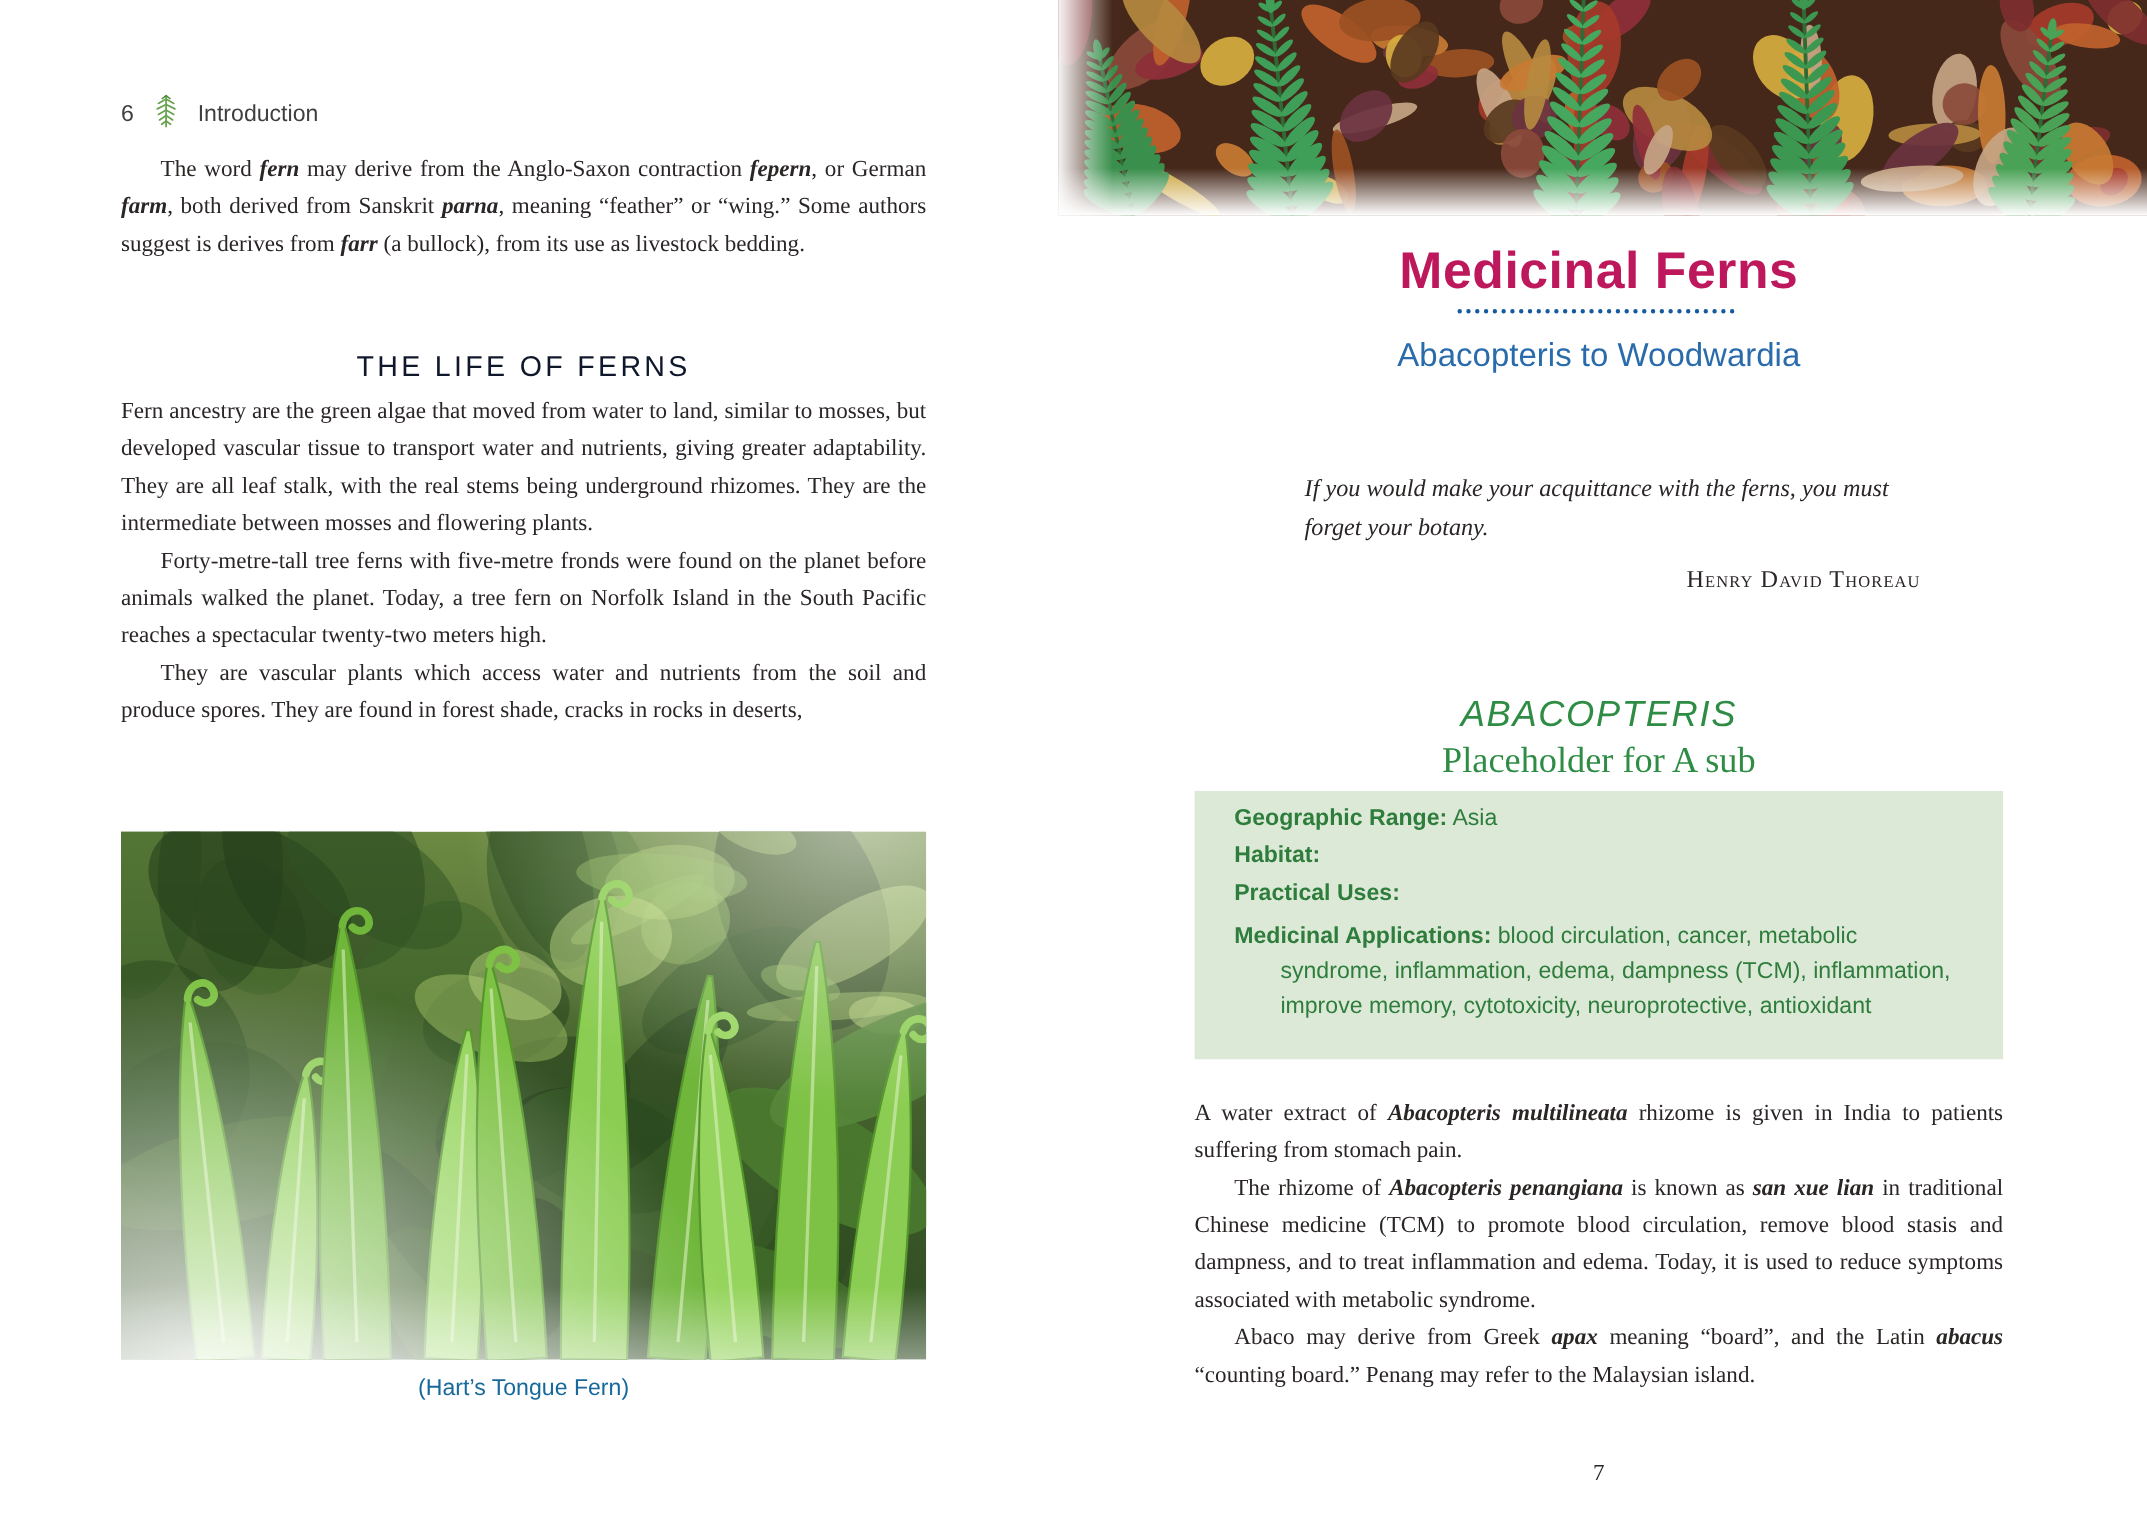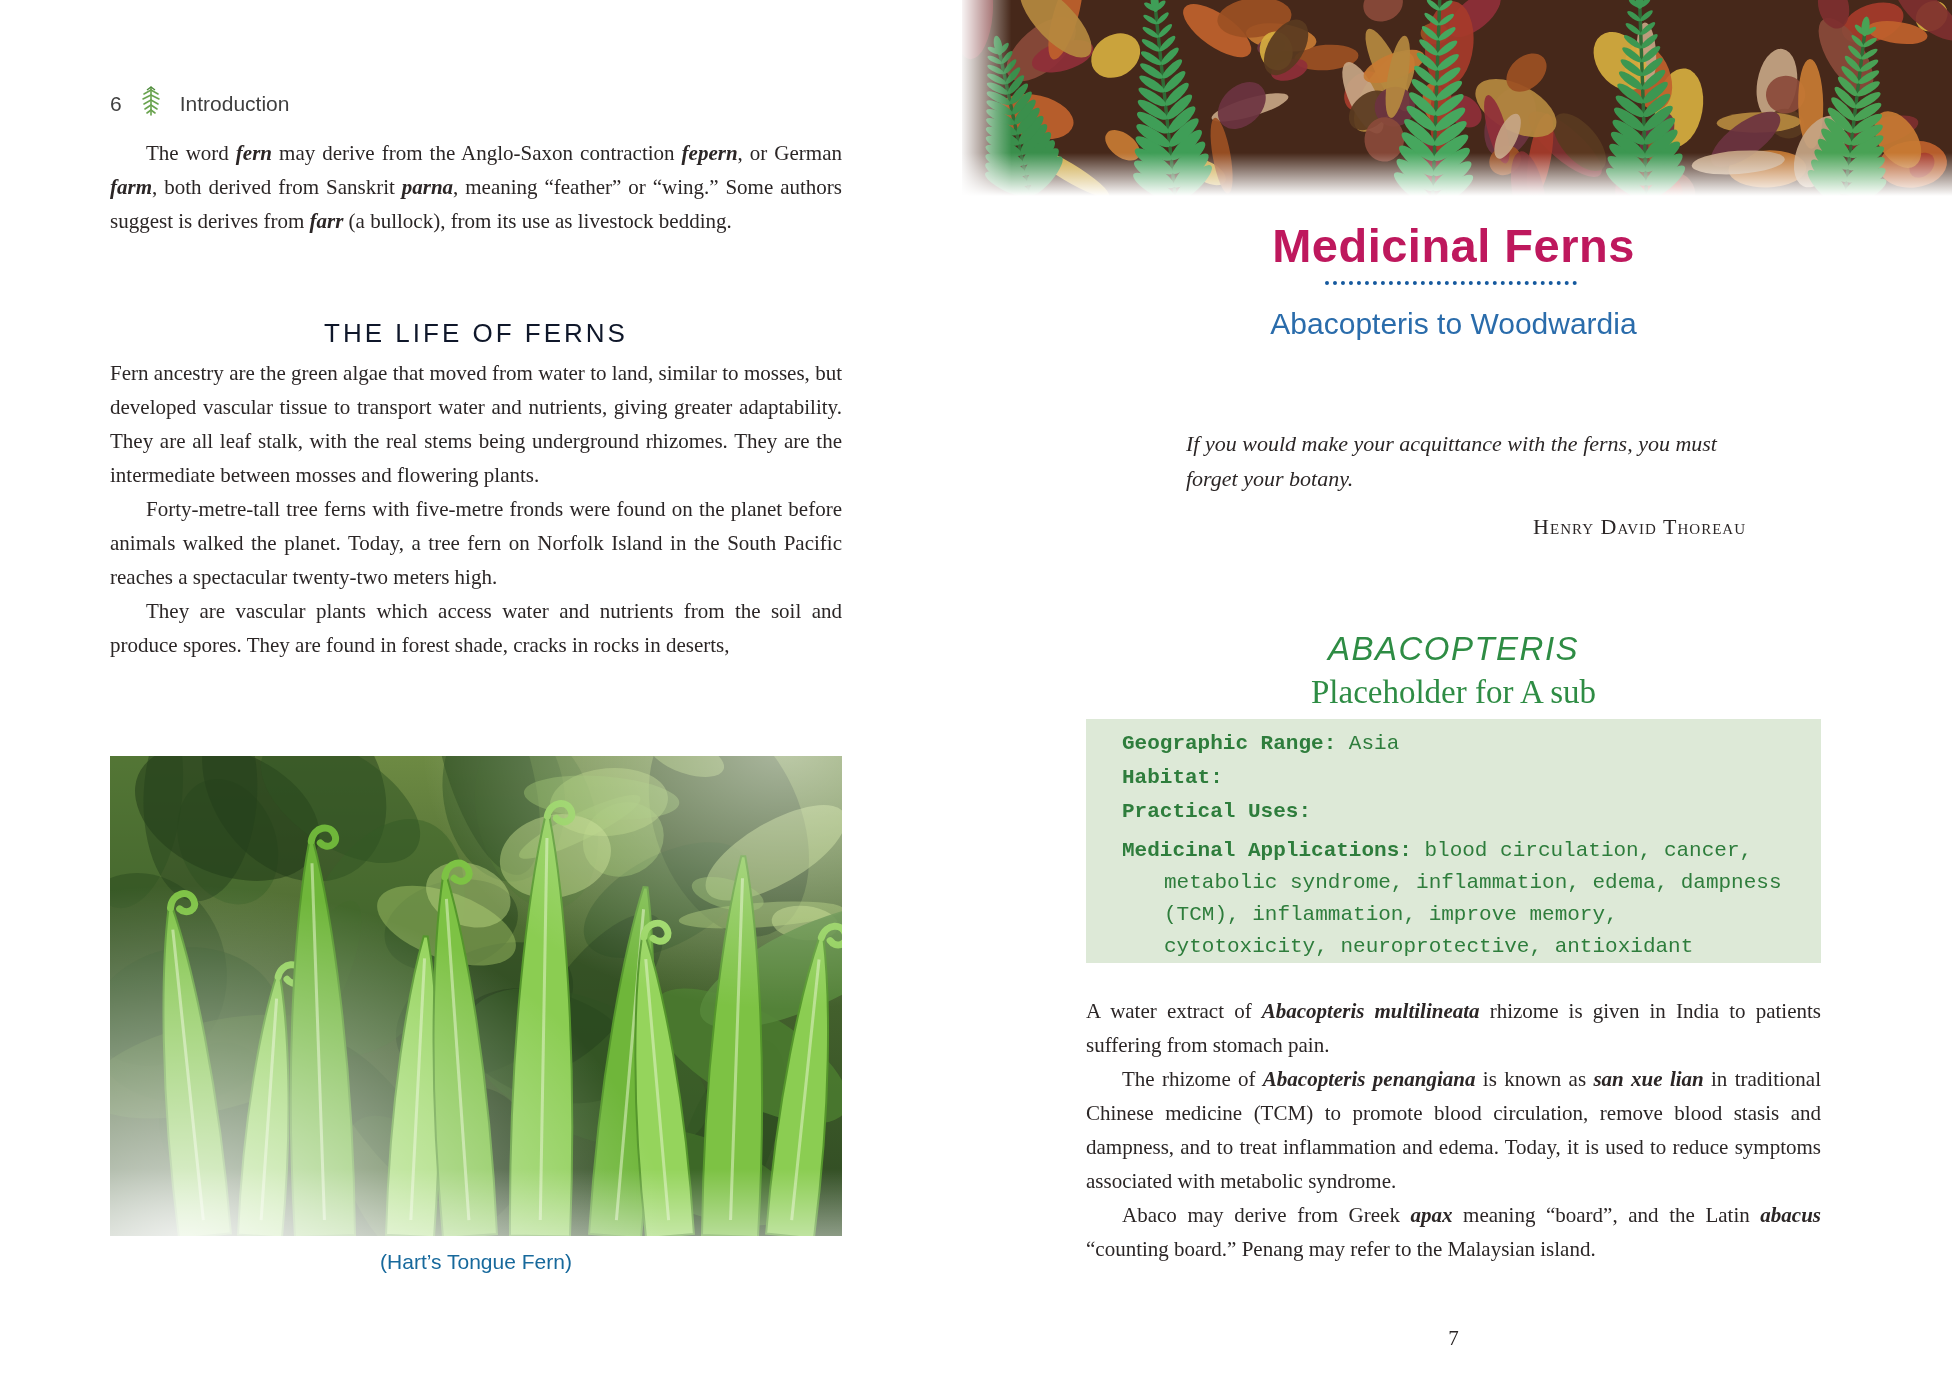--- a/index.html
+++ b/index.html
@@ -35,21 +35,21 @@
                font-size:30px;color:#2a6cab;margin-top:10px;}
   .rp-quote{left:1170px;top:426px;width:560px;font-family:Liberation Serif, serif;
             font-style:italic;font-size:22px;line-height:35px;color:#2b2626;text-align:left;margin-left:16px;}
   .rp-quote .attr{display:block;margin-top:13px;text-align:right;font-style:normal;
                   font-variant:small-caps;letter-spacing:1px;font-size:22px;color:#2b2626;}
   .rp-genus{left:1086px;top:630px;width:735px;text-align:center;font-family:"Liberation Sans",sans-serif;
             font-style:italic;font-size:33px;letter-spacing:1.5px;color:#2e8c44;}
   .rp-genus-sub{left:1086px;top:674px;width:735px;text-align:center;font-family:Liberation Serif, serif;
             font-size:33px;color:#2e8c44;}
   .rp-box{left:1086px;top:719px;width:735px;height:244px;box-sizing:border-box;background:#dde9d7;
-          padding:14px 30px 0 36px;font-family:Liberation Mono, monospace;font-size:21px;color:#2e7d3c;overflow:hidden;}
+          padding:14px 30px 0 36px;font-family:Liberation Sans, sans-serif;font-size:21px;color:#2e7d3c;overflow:hidden;}
   .rp-box p{margin:0 0 12px 0;line-height:22px;}
   .rp-box p.hang{padding-left:42px;text-indent:-42px;line-height:32px;margin-bottom:0;}
   .rp-box .lbl{font-weight:700;}
   .rp-body{left:1086px;top:994px;width:735px;}
   .rp-pagenum{left:1086px;top:1326px;width:735px;text-align:center;font-size:21px;color:#2b2626;}
   i{font-style:italic;font-weight:bold;}
 </style>
 </head>
 <body>
 

